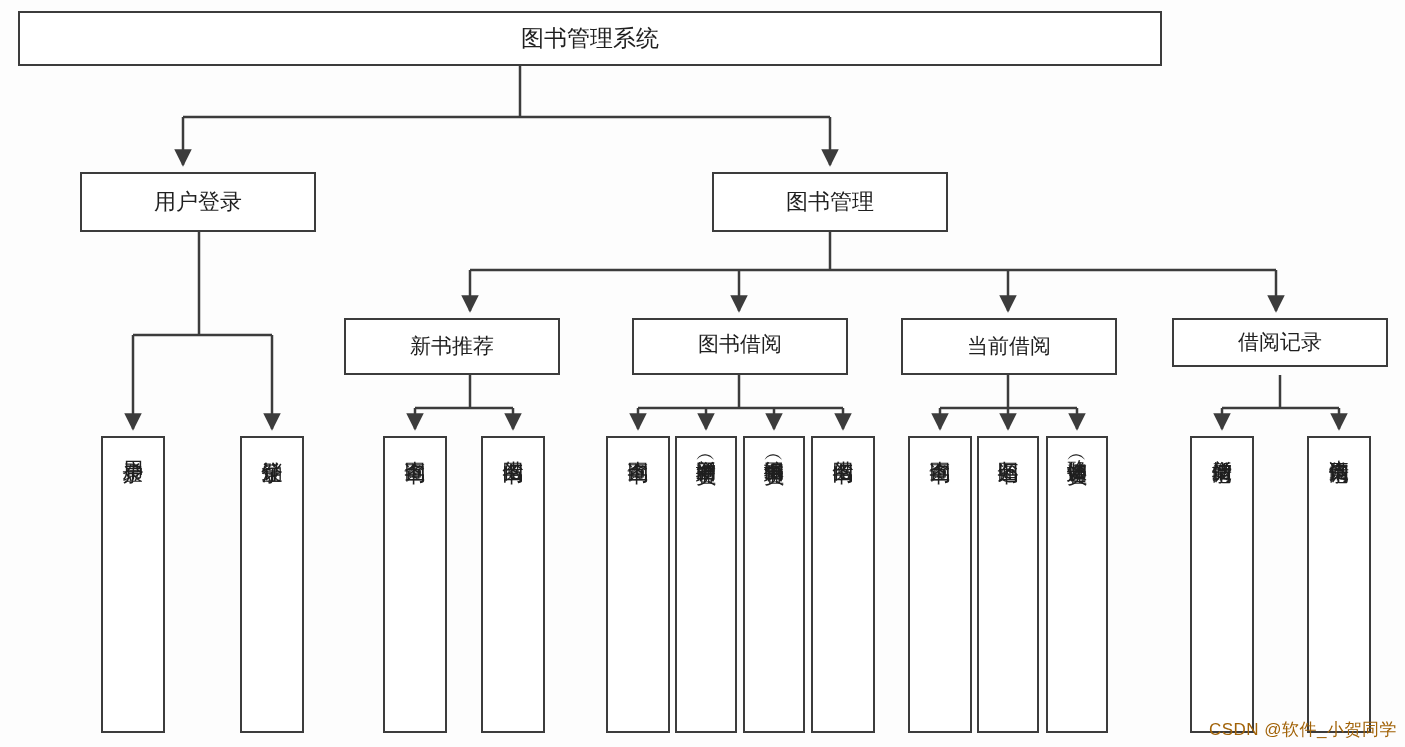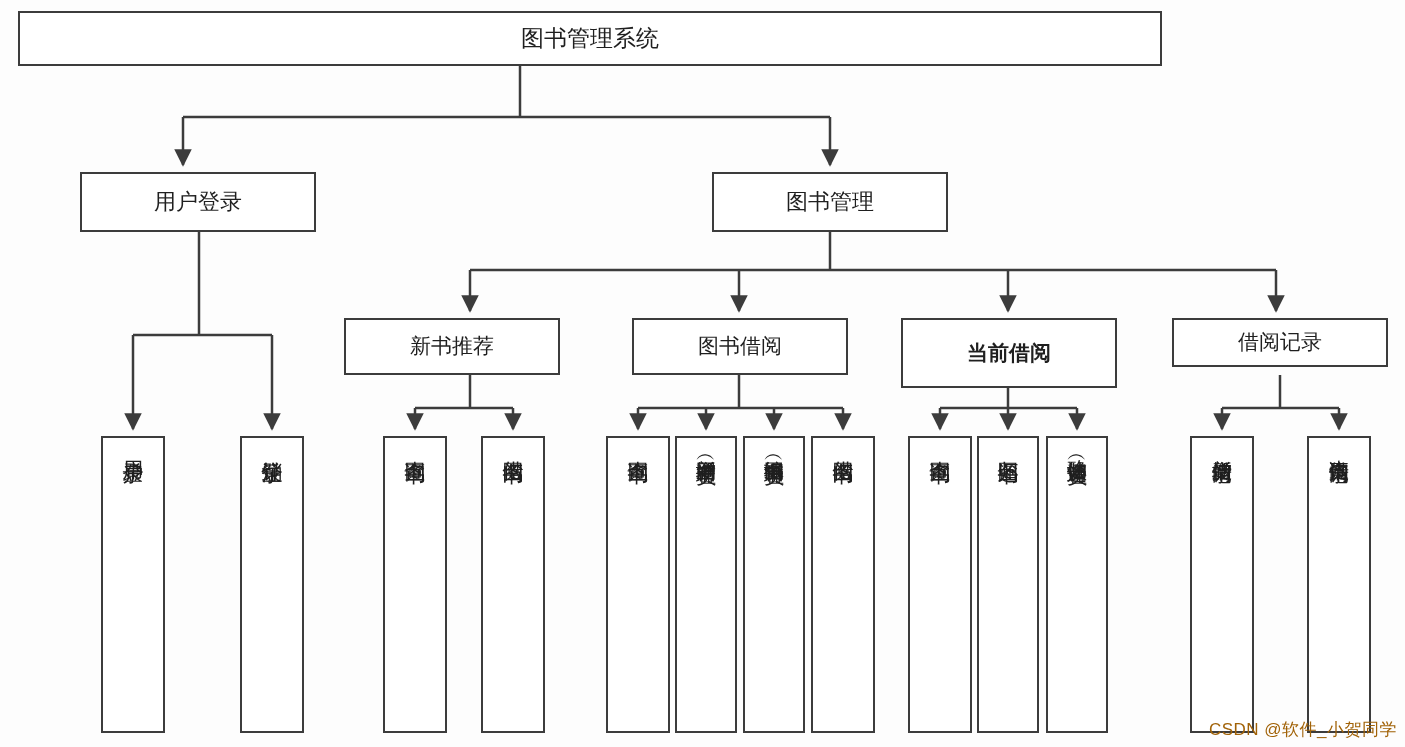--- a/index.html
+++ b/index.html
@@ -140,24 +140,24 @@
   <div class="node node-l1" style="left:80px; top:172px; width:236px; height:60px;">
     <span class="label">用户登录</span>
   </div>
   <div class="node node-l1" style="left:712px; top:172px; width:236px; height:60px;">
     <span class="label">图书管理</span>
   </div>
 
   <div class="node node-l2" style="left:344px; top:318px; width:216px; height:57px;">
     <span class="label">新书推荐</span>
   </div>
-  <div class="node node-l2" style="left:632px; top:318px; width:216px; height:57px;">
+  <div class="node node-l2" style="left:632px; top:318px; width:216px; height:57px;font-family:Liberation Mono, monospace;">
     <span class="label">图书借阅</span>
   </div>
-  <div class="node node-l2" style="left:901px; top:318px; width:216px; height:70px;font-weight:bold;">
+  <div class="node node-l2" style="left:901px; top:318px; width:216px; height:57px;">
     <span class="label">当前借阅</span>
   </div>
   <div class="node node-l2" style="left:1172px; top:318px; width:216px; height:49px;">
     <span class="label">借阅记录</span>
   </div>
 
   <div class="node node-leaf" style="left:101px; top:436px; width:64px; height:297px;">
     <span class="label">用户登录</span>
   </div>
   <div class="node node-leaf" style="left:240px; top:436px; width:64px; height:297px;">

